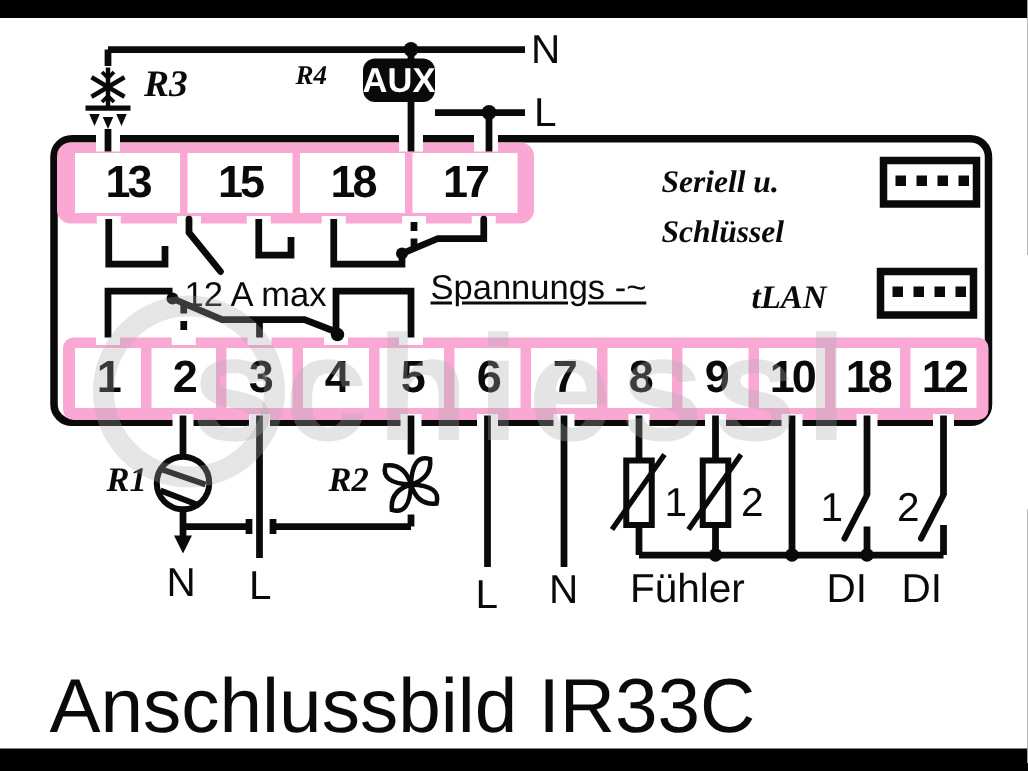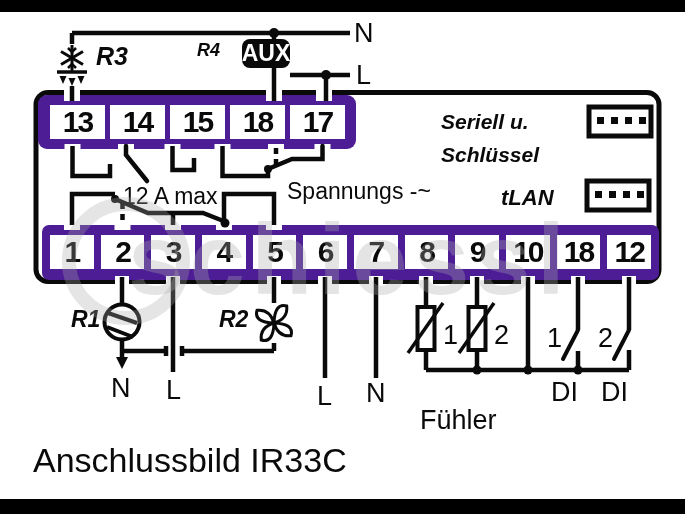--- a/index.html
+++ b/index.html
@@ -3,56 +3,55 @@
 <meta charset="utf-8">
 <style>
   html,body{margin:0;padding:0;background:#888;}
   .stage{position:relative;width:685px;height:514px;background:#fff;overflow:hidden;
          font-family:"Liberation Sans",sans-serif;color:#0a0a0a;}
   .bar{position:absolute;left:0;width:685px;background:#000;}
   .bar.top{top:0;height:12px;}
   .bar.bottom{top:499px;height:15px;}
   svg.layer{position:absolute;left:0;top:0;pointer-events:none;}
   
-  .strip{position:absolute;background:#4c1d95;display:flex;box-sizing:border-box;align-items:center;}
+  .strip{position:absolute;background:#f9a8d4;display:flex;box-sizing:border-box;}
   .strip.upper{left:38px;top:95px;width:318px;height:54px;border-radius:9px;
                padding:7px 11px 7px 12px;gap:5px;}
   .strip.lower{left:42px;top:225px;width:617px;height:55px;border-radius:7px;
                padding:7px 8px 8px 8px;gap:7px;}
   .tcell{flex:1;background:#fff;display:flex;align-items:center;justify-content:center;
          font-weight:700;font-size:30px;letter-spacing:-2px;}
   
   .lbl{position:absolute;white-space:nowrap;line-height:1;}
   .sans{font-family:"Liberation Sans",sans-serif;}
-  .mono{font-family:Liberation Sans, sans-serif;font-weight:700;font-style:italic;}
+  .mono{font-family:Liberation Serif, serif;font-weight:700;font-style:italic;}
   .aux-box{position:absolute;left:242px;top:39px;width:48px;height:29px;background:#0a0a0a;
            border-radius:8px;color:#fff;display:flex;align-items:center;justify-content:center;
            font-weight:700;font-size:23px;letter-spacing:0px;}
-  .title{position:absolute;left:33px;top:441px;font-size:34px;letter-spacing:0px;text-align:center;}
+  .title{position:absolute;left:33px;top:441px;font-size:51px;letter-spacing:0px;text-align:center;}
   
   .wm-text{position:absolute;left:128px;top:202px;font-size:100px;font-weight:700;
            letter-spacing:6px;color:rgba(170,170,170,0.32);pointer-events:none;}
   .wm-ring{position:absolute;left:62px;top:197px;width:100px;height:100px;border-radius:50%;
            border:14px solid rgba(170,170,170,0.30);pointer-events:none;}
 </style>
 </head>
 <body>
 
 <div class="stage">
 
   <div class="bar top"></div>
   <div class="bar bottom"></div>
 
   <svg class="layer" width="685" height="514">
     <rect x="36" y="92.5" width="623" height="189" rx="12" fill="none" stroke="#0a0a0a" stroke-width="5"></rect>
   </svg>
 
   <div class="strip upper">
     <div class="tcell">13</div>
-    <div class="tcell">14</div>
     <div class="tcell">15</div>
     <div class="tcell">18</div>
     <div class="tcell">17</div>
   </div>
 
   <div class="strip lower">
     <div class="tcell">1</div>
     <div class="tcell">2</div>
     <div class="tcell">3</div>
     <div class="tcell">4</div>
@@ -212,30 +211,30 @@
   <div class="lbl sans" style="left:354px;top:20px;font-size:27px;">N</div>
   <div class="lbl sans" style="left:356px;top:62px;font-size:27px;">L</div>
   <div class="lbl mono" style="left:96px;top:44px;font-size:25px;">R3</div>
   <div class="lbl mono" style="left:197px;top:41px;font-size:18px;">R4</div>
 
   <div class="lbl mono" style="left:441px;top:111px;font-size:21px;">Seriell u.</div>
   <div class="lbl mono" style="left:441px;top:144px;font-size:21px;">Schlüssel</div>
   <div class="lbl mono" style="left:501px;top:187px;font-size:22px;">tLAN</div>
 
   <div class="lbl sans" style="left:123px;top:185px;font-size:23px;">12 A max</div>
-  <div class="lbl sans" style="left:287px;top:180px;font-size:23px;">Spannungs -~</div>
+  <div class="lbl sans" style="left:287px;top:180px;font-size:23px;text-decoration:underline;">Spannungs -~</div>
 
   <div class="lbl mono" style="left:71px;top:308px;font-size:23px;">R1</div>
   <div class="lbl mono" style="left:219px;top:308px;font-size:23px;">R2</div>
 
   <div class="lbl sans" style="left:111px;top:375px;font-size:27px;">N</div>
   <div class="lbl sans" style="left:166px;top:377px;font-size:27px;">L</div>
   <div class="lbl sans" style="left:317px;top:383px;font-size:27px;">L</div>
   <div class="lbl sans" style="left:366px;top:380px;font-size:27px;">N</div>
-  <div class="lbl sans" style="left:420px;top:379px;font-size:27px;margin-top:28px;">Fühler</div>
+  <div class="lbl sans" style="left:420px;top:379px;font-size:27px;">Fühler</div>
   <div class="lbl sans" style="left:551px;top:379px;font-size:27px;">DI</div>
   <div class="lbl sans" style="left:601px;top:379px;font-size:27px;">DI</div>
 
   <div class="lbl sans" style="left:443px;top:322px;font-size:27px;">1</div>
   <div class="lbl sans" style="left:494px;top:322px;font-size:27px;">2</div>
   <div class="lbl sans" style="left:547px;top:325px;font-size:27px;">1</div>
   <div class="lbl sans" style="left:598px;top:325px;font-size:27px;">2</div>
 
   <div class="wm-ring"></div>
   <div class="wm-text">schiessl</div>

